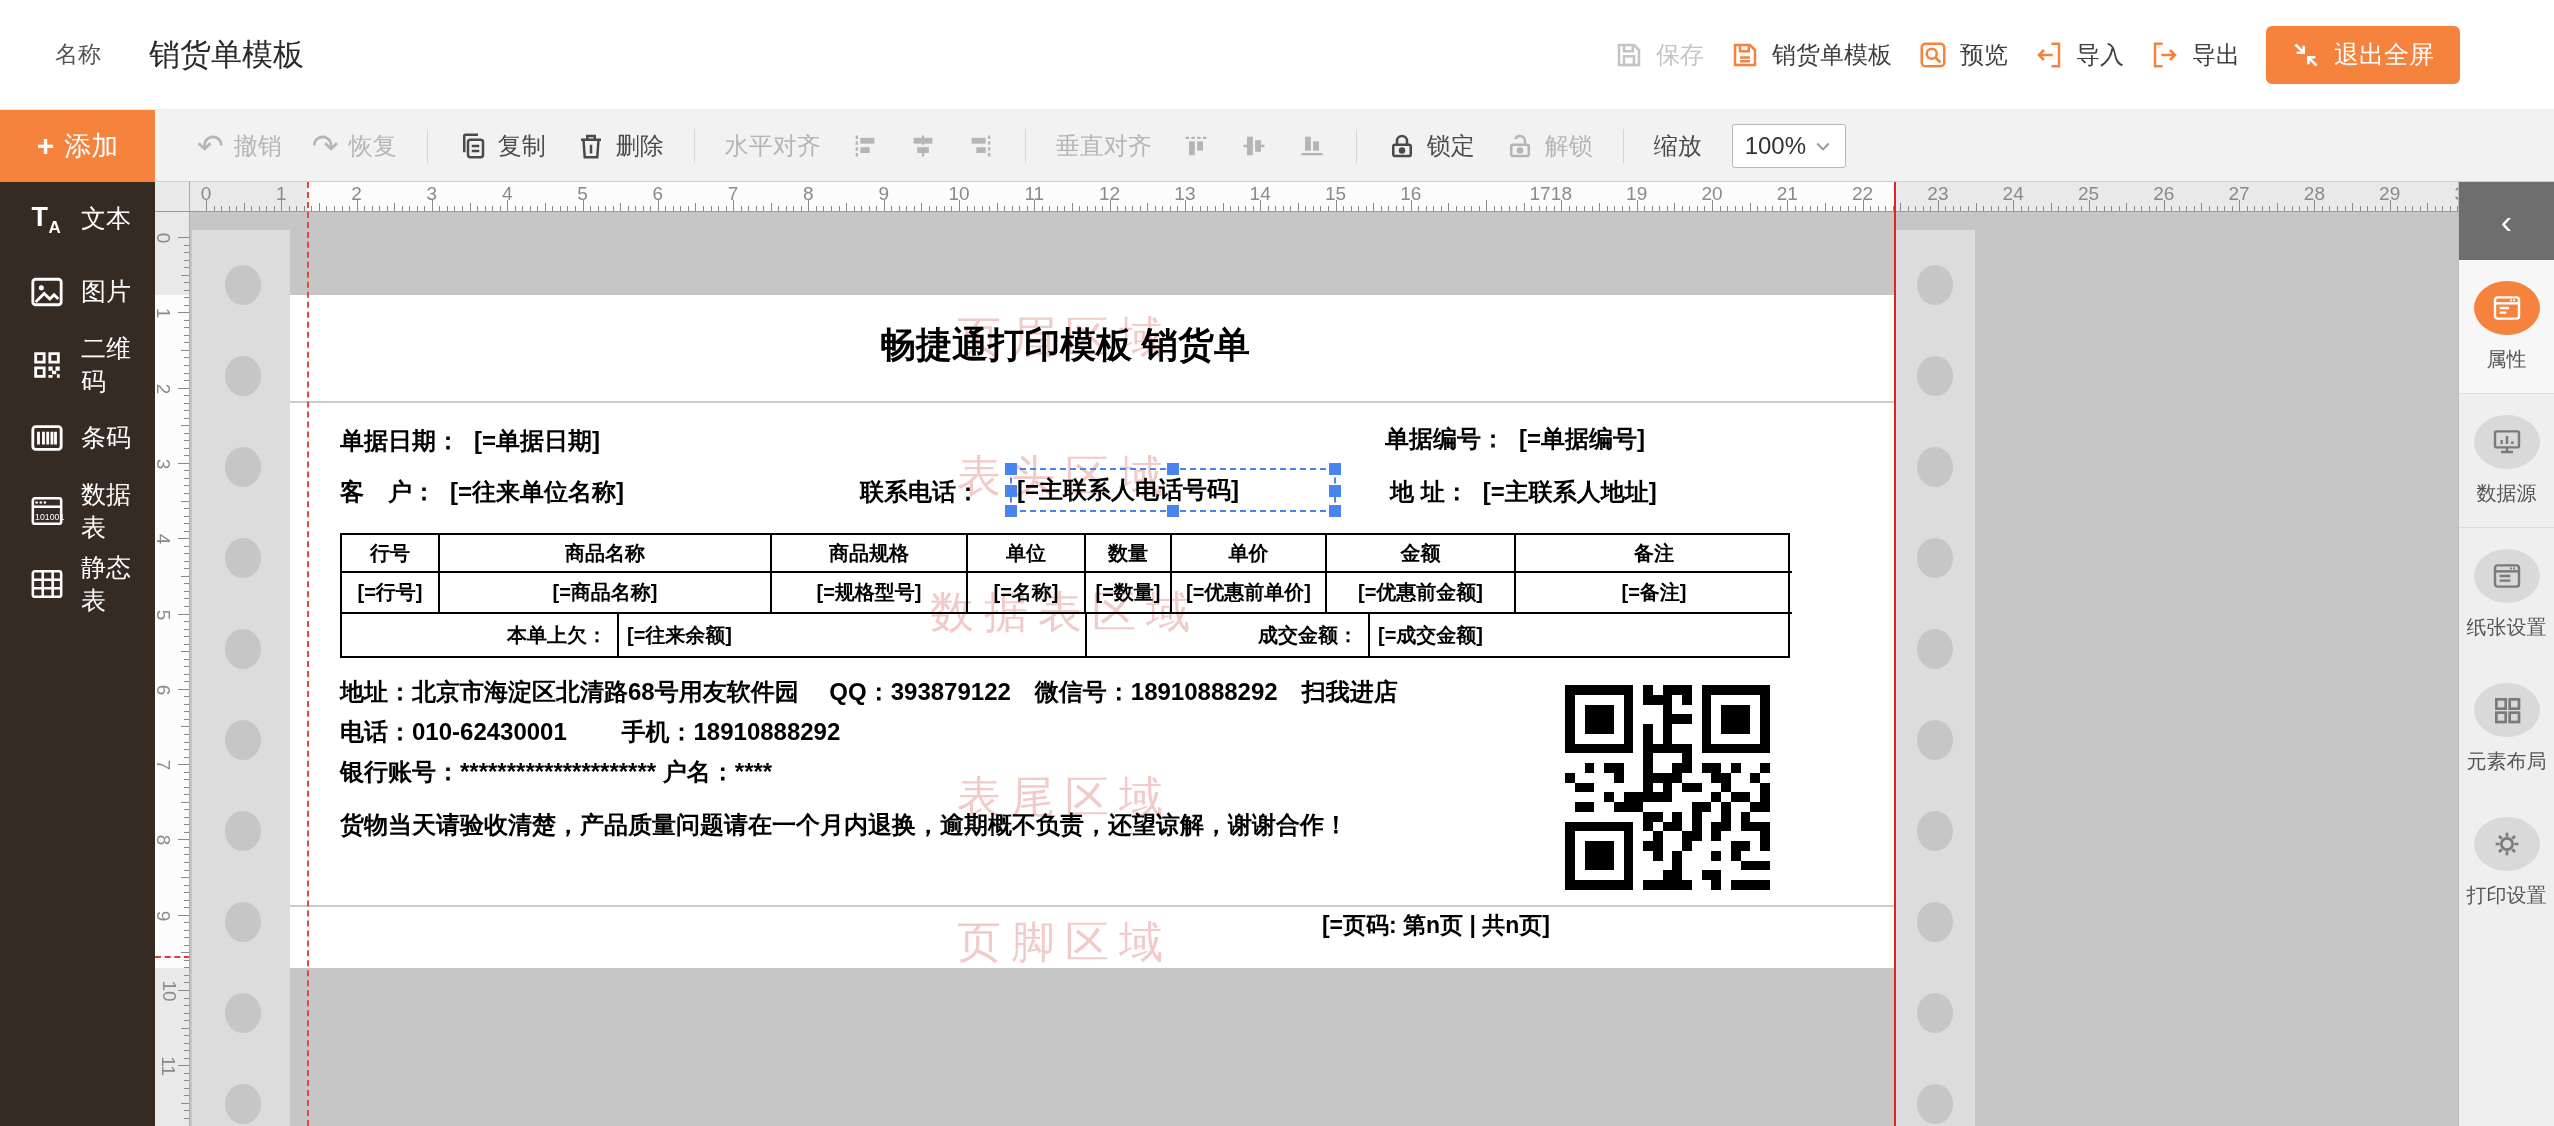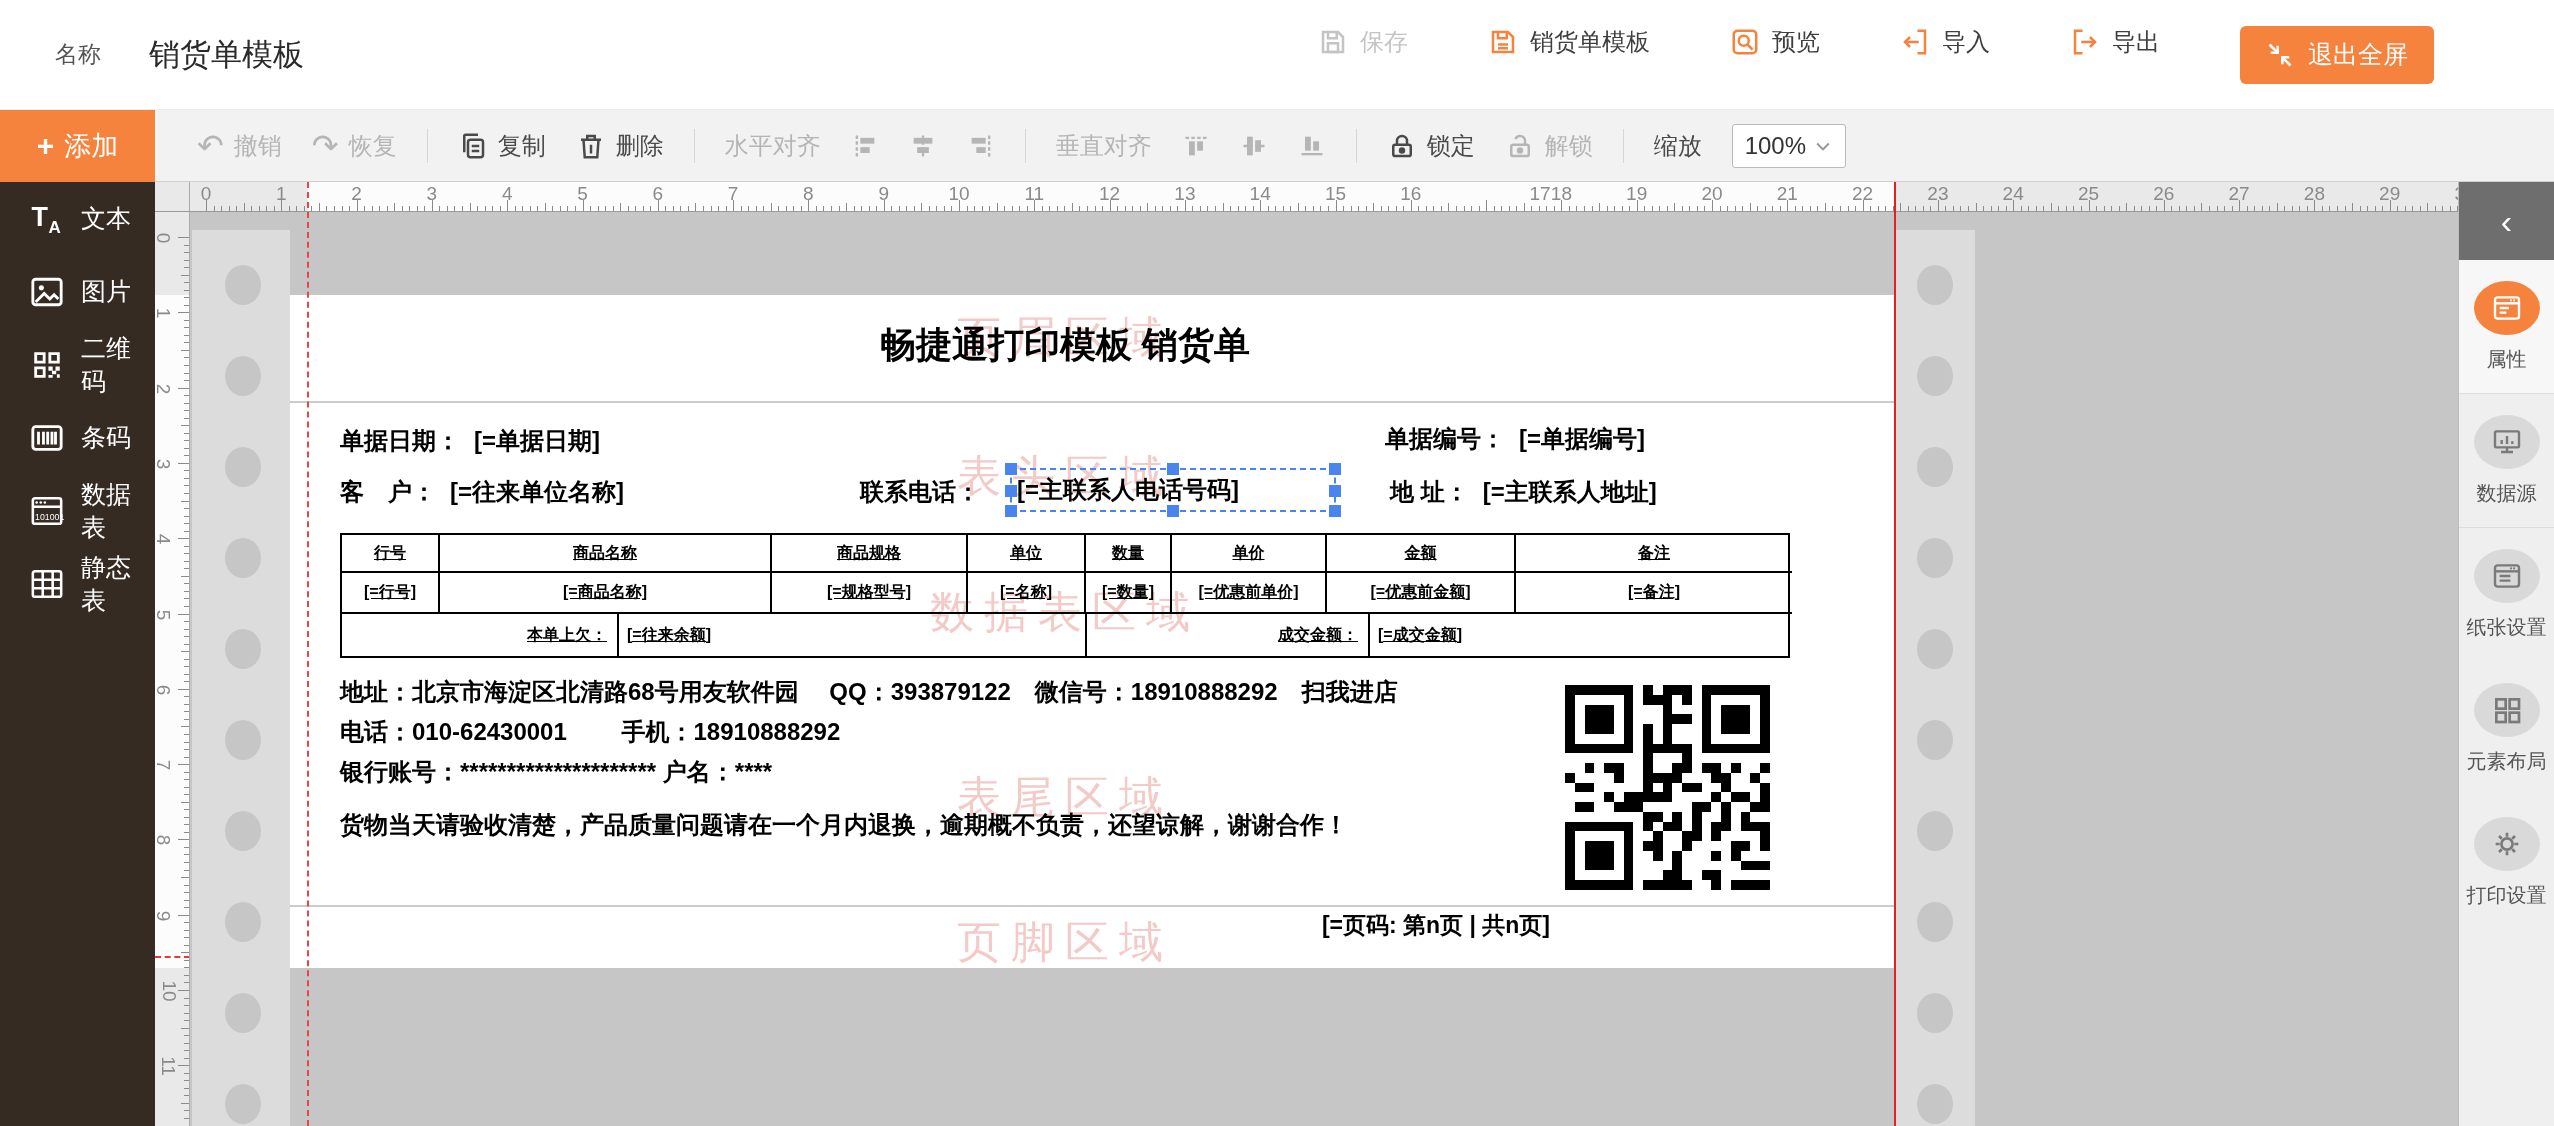--- a/index.html
+++ b/index.html
@@ -5,21 +5,21 @@
   * { box-sizing: border-box; margin:0; padding:0; }
   html,body { background:#fff; }
   #stage { position:relative; width:2554px; height:1126px; overflow:hidden;
            font-family:"Liberation Sans","DejaVu Sans",sans-serif; background:#fff; }
 
   
   .hdr { position:absolute; top:0; left:0; right:0; height:110px; background:#fff;
          border-bottom:1px solid #ececec; display:flex; align-items:center; z-index:20; }
   .hdr-name { margin-left:55px; font-size:23px; color:#555; }
   .hdr-title { margin-left:48px; font-size:31px; color:#2a2a2a; font-weight:500; }
-  .hdr-actions { margin-left:auto; margin-right:120px; display:flex; align-items:flex-start; gap:80px; }
+  .hdr-actions { margin-left:auto; margin-right:94px; display:flex; align-items:center; gap:26px; }
   .hbtn { display:flex; align-items:center; gap:12px; font-size:24px; color:#3f3f3f; cursor:pointer; white-space:nowrap; }
   .hbtn svg { width:30px; height:30px; }
   .hbtn.orangeic { color:#3f3f3f; }
   .hbtn.orangeic svg { color:#f5823d; }
   .hbtn.disabled, .hbtn.disabled svg { color:#c4c4c4; }
   .exit-btn { background:#f5823d; color:#fff; height:58px; padding:0 26px; border-radius:6px;
               display:flex; align-items:center; gap:14px; font-size:25px; cursor:pointer; }
   .exit-btn svg { width:28px; height:28px; color:#fff; }
 
   
@@ -90,21 +90,21 @@
   .wm { position:absolute; left:775px; transform:translateX(-50%); font-size:44px; font-weight:500;
         color:rgba(224,130,125,.42); letter-spacing:10px; white-space:nowrap; z-index:1; }
   .doc { position:absolute; z-index:2; font-weight:600; font-size:24px; white-space:nowrap; }
   .doc-title { left:50px; top:26px; width:1450px; text-align:center; font-size:36px; font-weight:700; }
   .dochr { position:absolute; left:0; width:1605px; height:2px; background:#ccc; z-index:2; }
   .fld { display:inline-flex; gap:14px; }
 
   .dtable { position:absolute; left:50px; top:238px; width:1450px; border:2px solid #000; z-index:2; background:transparent; }
   .trow { display:flex; }
   .tcell { border-right:2px solid #000; border-bottom:2px solid #000; display:flex; align-items:center;
-           justify-content:center; font-size:16px; font-weight:600; overflow:hidden; white-space:nowrap; flex:none;text-decoration:underline; }
+           justify-content:center; font-size:20px; font-weight:600; overflow:hidden; white-space:nowrap; flex:none; }
   .tcell.last { border-right:none; }
   .trow.foot .tcell { border-bottom:none; }
   .tcell.ra { justify-content:flex-end; padding-right:10px; }
   .tcell.la { justify-content:flex-start; padding-left:8px;text-align:right; }
 
   .iline { position:absolute; left:50px; z-index:2; font-weight:600; font-size:24px; white-space:nowrap; }
   .pnum { position:absolute; left:50px; top:615px; width:1210px; text-align:right; font-size:23px; font-weight:600; z-index:2; }
   .qr { position:absolute; left:1275px; top:390px; width:205px; height:205px; z-index:2; }
 
   .sel { position:absolute; left:720px; top:173px; width:326px; height:44px; border:2px dashed #4a84ee;

